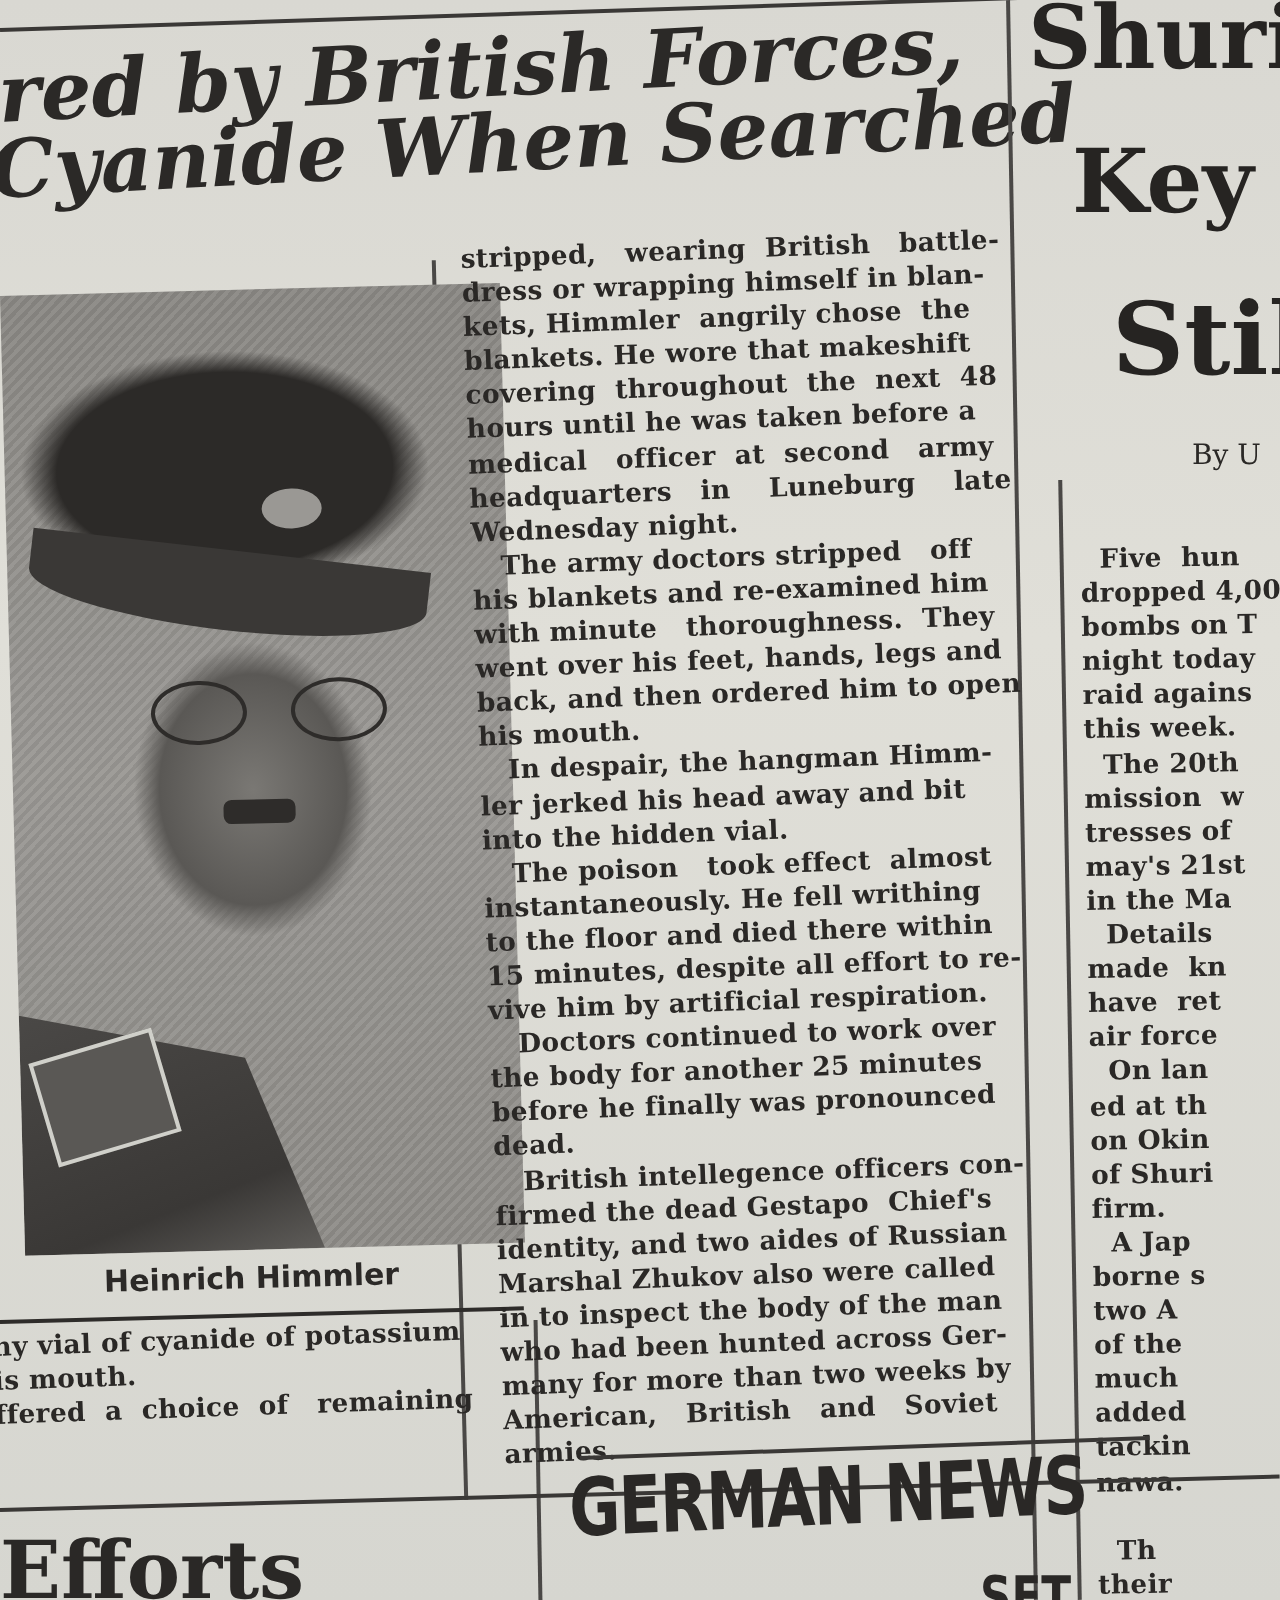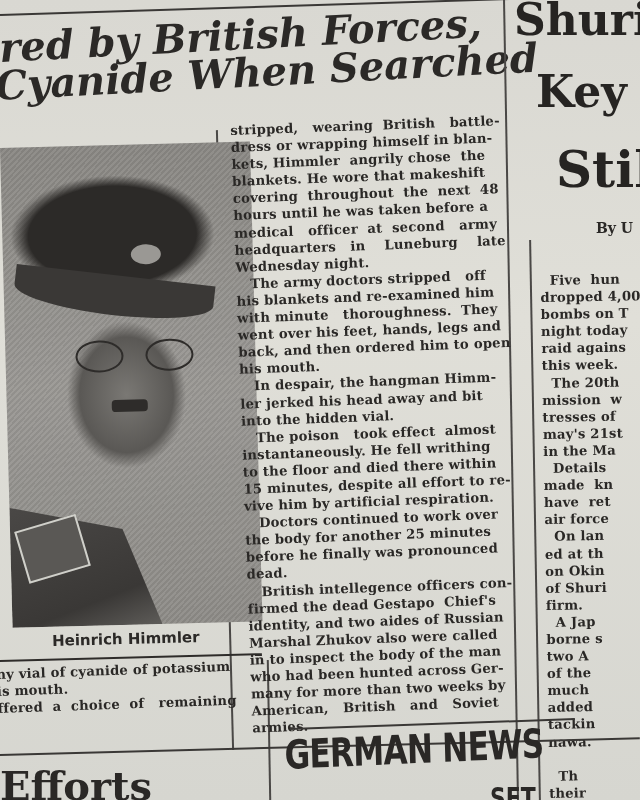--- a/index.html
+++ b/index.html
@@ -20,21 +20,21 @@
     }
     .h1 { left: -2px; top: 24px; font-size: 40px; transform: rotate(-3deg); }
     .h2 { left: -6px; top: 62px; font-size: 40px; transform: rotate(-3deg); }
 
     .right-head {
       position: absolute; font-family: "DejaVu Serif", serif; font-weight: bold; color: #262422; white-space: nowrap;
     }
     .rh1 { left: 514px; top: -6px; font-size: 44px; }
     .rh2 { left: 536px; top: 66px; font-size: 44px; }
     .rh3 { left: 556px; top: 140px; font-size: 50px; }
-    .rh-byline { position: absolute; left: 596px; top: 220px; font-size: 14px; font-weight: bold; }
+    .rh-byline { position: absolute; left: 596px; top: 220px; font-size: 14px; font-weight: normal; }
 
     .col-rule-v { position: absolute; width: 1.5px; background: #4a4846; }
     .photo {
       position: absolute; left: 0; top: 148px; width: 250px; height: 480px;
       background:
         radial-gradient(ellipse 85px 105px at 120px 250px, #7a7874 0%, #5a5855 55%, transparent 70%),
         radial-gradient(ellipse 120px 70px at 110px 90px, #2c2a28 0%, #2c2a28 70%, transparent 85%),
         repeating-linear-gradient(135deg, rgba(255,255,255,0.05) 0 2px, rgba(0,0,0,0.05) 2px 4px),
         linear-gradient(180deg, #8a8884 0%, #9a9894 50%, #8e8c88 100%);
       transform: rotate(-1.5deg);

